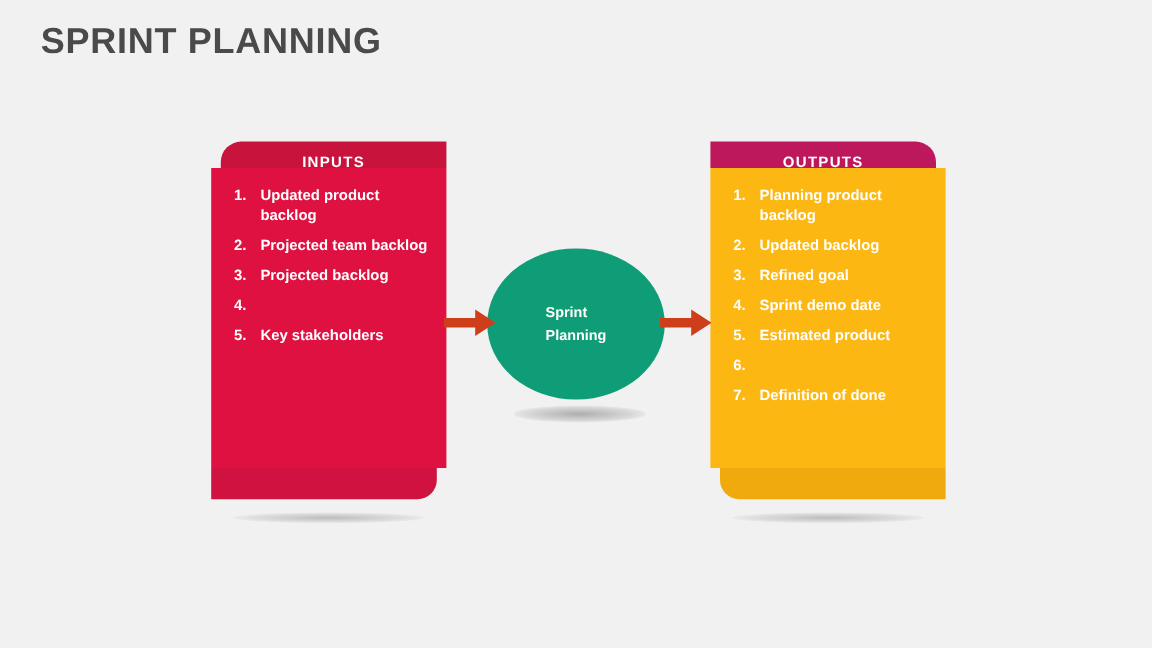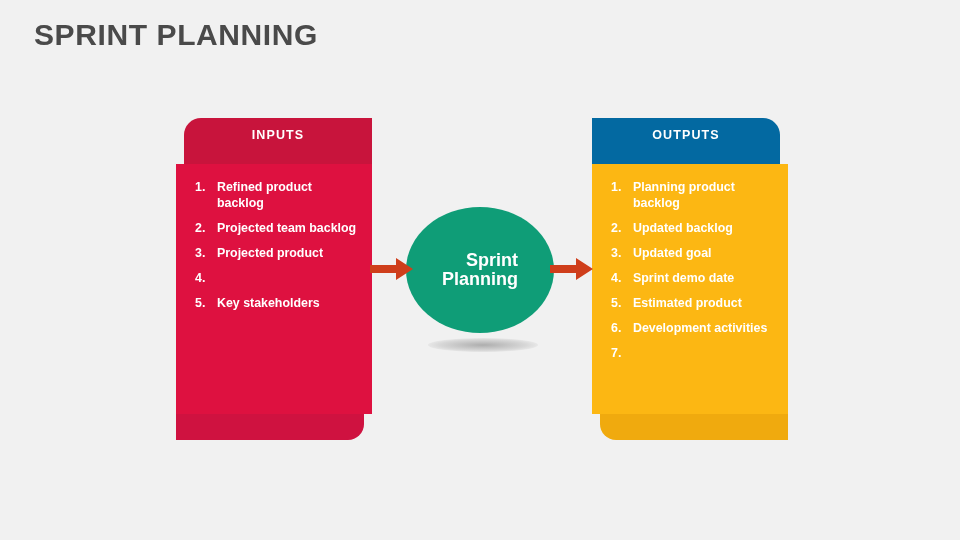--- a/index.html
+++ b/index.html
@@ -39,37 +39,37 @@
   .panel {
     position: absolute;
     top: 118px;
   }
   #inputs-panel  { left: 176px; width: 196px; }
   #outputs-panel { left: 592px; width: 196px; }
 
   
   .panel-header {
     position: relative;
-    height: 46px;
+    height: 22px;
     line-height: 34px;
     text-align: center;
     color: #ffffff;
     font-size: 12.5px;
     font-weight: bold;
     letter-spacing: 1.1px;
     z-index: 2;
   }
   #inputs-panel .panel-header {
     background: #c8143c;
     border-top-left-radius: 17px;
     margin-left: 8px;
     width: 188px;
   }
   #outputs-panel .panel-header {
-    background: #0369a1;
+    background: #be185d;
     border-top-right-radius: 17px;
     width: 188px;
   }
 
   
   .panel-body {
     position: relative;
     z-index: 3;
     padding: 16px 6px 16px 6px;
     box-sizing: border-box;
@@ -143,24 +143,24 @@
     height: 126px;
     border-radius: 50%;
     background: #0f9d77;
     display: flex;
     align-items: center;
     justify-content: center;
     z-index: 5;
   }
   #process-label {
     color: #ffffff;
-    font-size: 18px;
+    font-size: 12px;
     font-weight: bold;
     line-height: 19px;
-    text-align: right;
+    text-align: left;
     white-space: pre-line;
   }
   #circle-shadow {
     position: absolute;
     left: 428px;
     top: 338px;
     width: 110px;
     height: 14px;
     border-radius: 50%;
     background: radial-gradient(ellipse at center, rgba(80,80,80,0.42) 0%, rgba(80,80,80,0.16) 55%, rgba(80,80,80,0) 80%);
@@ -187,29 +187,29 @@
   <div id="page-title">SPRINT PLANNING</div>
 
   <div class="panel" id="inputs-panel">
     <div class="panel-header">
       <span>INPUTS</span>
     </div>
     <div class="panel-body">
       <ol class="panel-list" id="inputs-list">
           <li>
             <span class="li-num">1.</span>
-            <span class="li-text">Refined product backlog</span>
+            <span class="li-text">Updated product backlog</span>
           </li>
           <li>
             <span class="li-num">2.</span>
             <span class="li-text">Projected team backlog</span>
           </li>
           <li>
             <span class="li-num">3.</span>
-            <span class="li-text">Projected product</span>
+            <span class="li-text">Projected backlog</span>
           </li>
           <li>
             <span class="li-num">4.</span>
           </li>
           <li>
             <span class="li-num">5.</span>
             <span class="li-text">Key stakeholders</span>
           </li>
         </ol>
     </div>
@@ -243,36 +243,36 @@
           <li>
             <span class="li-num">1.</span>
             <span class="li-text">Planning product backlog</span>
           </li>
           <li>
             <span class="li-num">2.</span>
             <span class="li-text">Updated backlog</span>
           </li>
           <li>
             <span class="li-num">3.</span>
-            <span class="li-text">Updated goal</span>
+            <span class="li-text">Refined goal</span>
           </li>
           <li>
             <span class="li-num">4.</span>
             <span class="li-text">Sprint demo date</span>
           </li>
           <li>
             <span class="li-num">5.</span>
             <span class="li-text">Estimated product</span>
           </li>
           <li>
             <span class="li-num">6.</span>
-            <span class="li-text">Development activities</span>
           </li>
           <li>
             <span class="li-num">7.</span>
+            <span class="li-text">Definition of done</span>
           </li>
         </ol>
     </div>
     <div class="panel-footer"></div>
     <div class="panel-shadow" style="top: 309px;"></div>
   </div>
 
 </div>
 
 </body></html>

